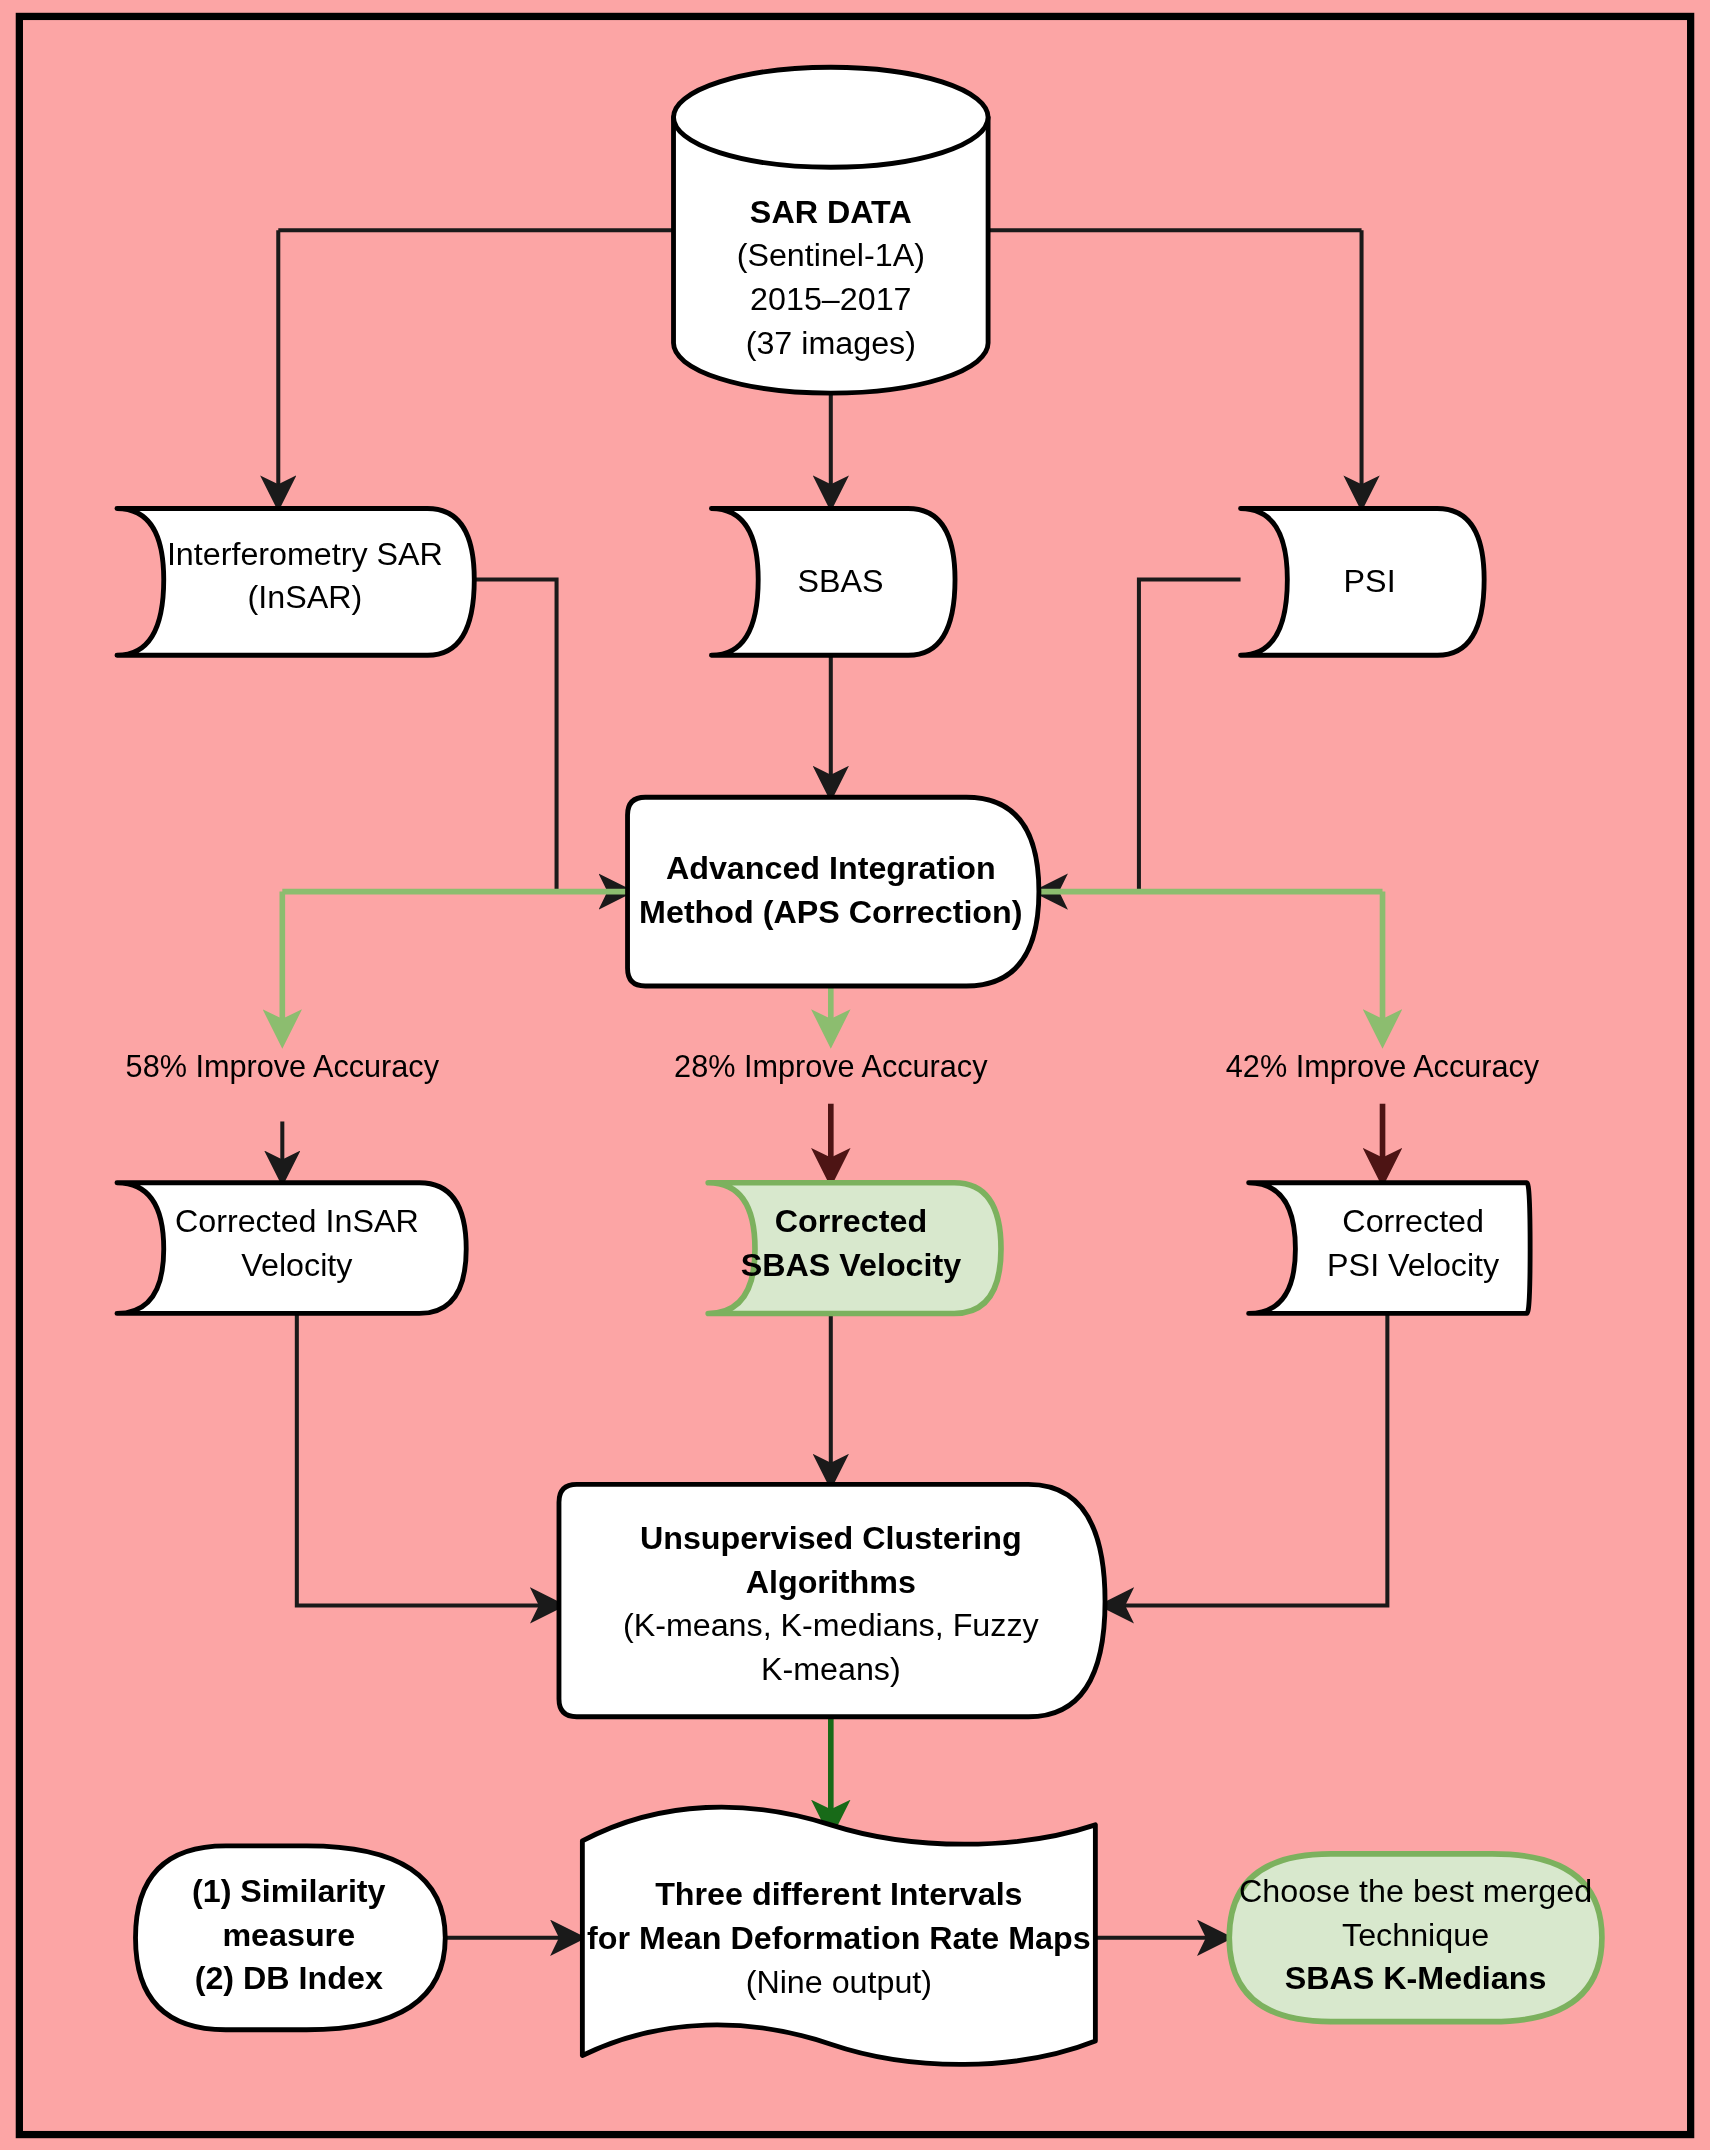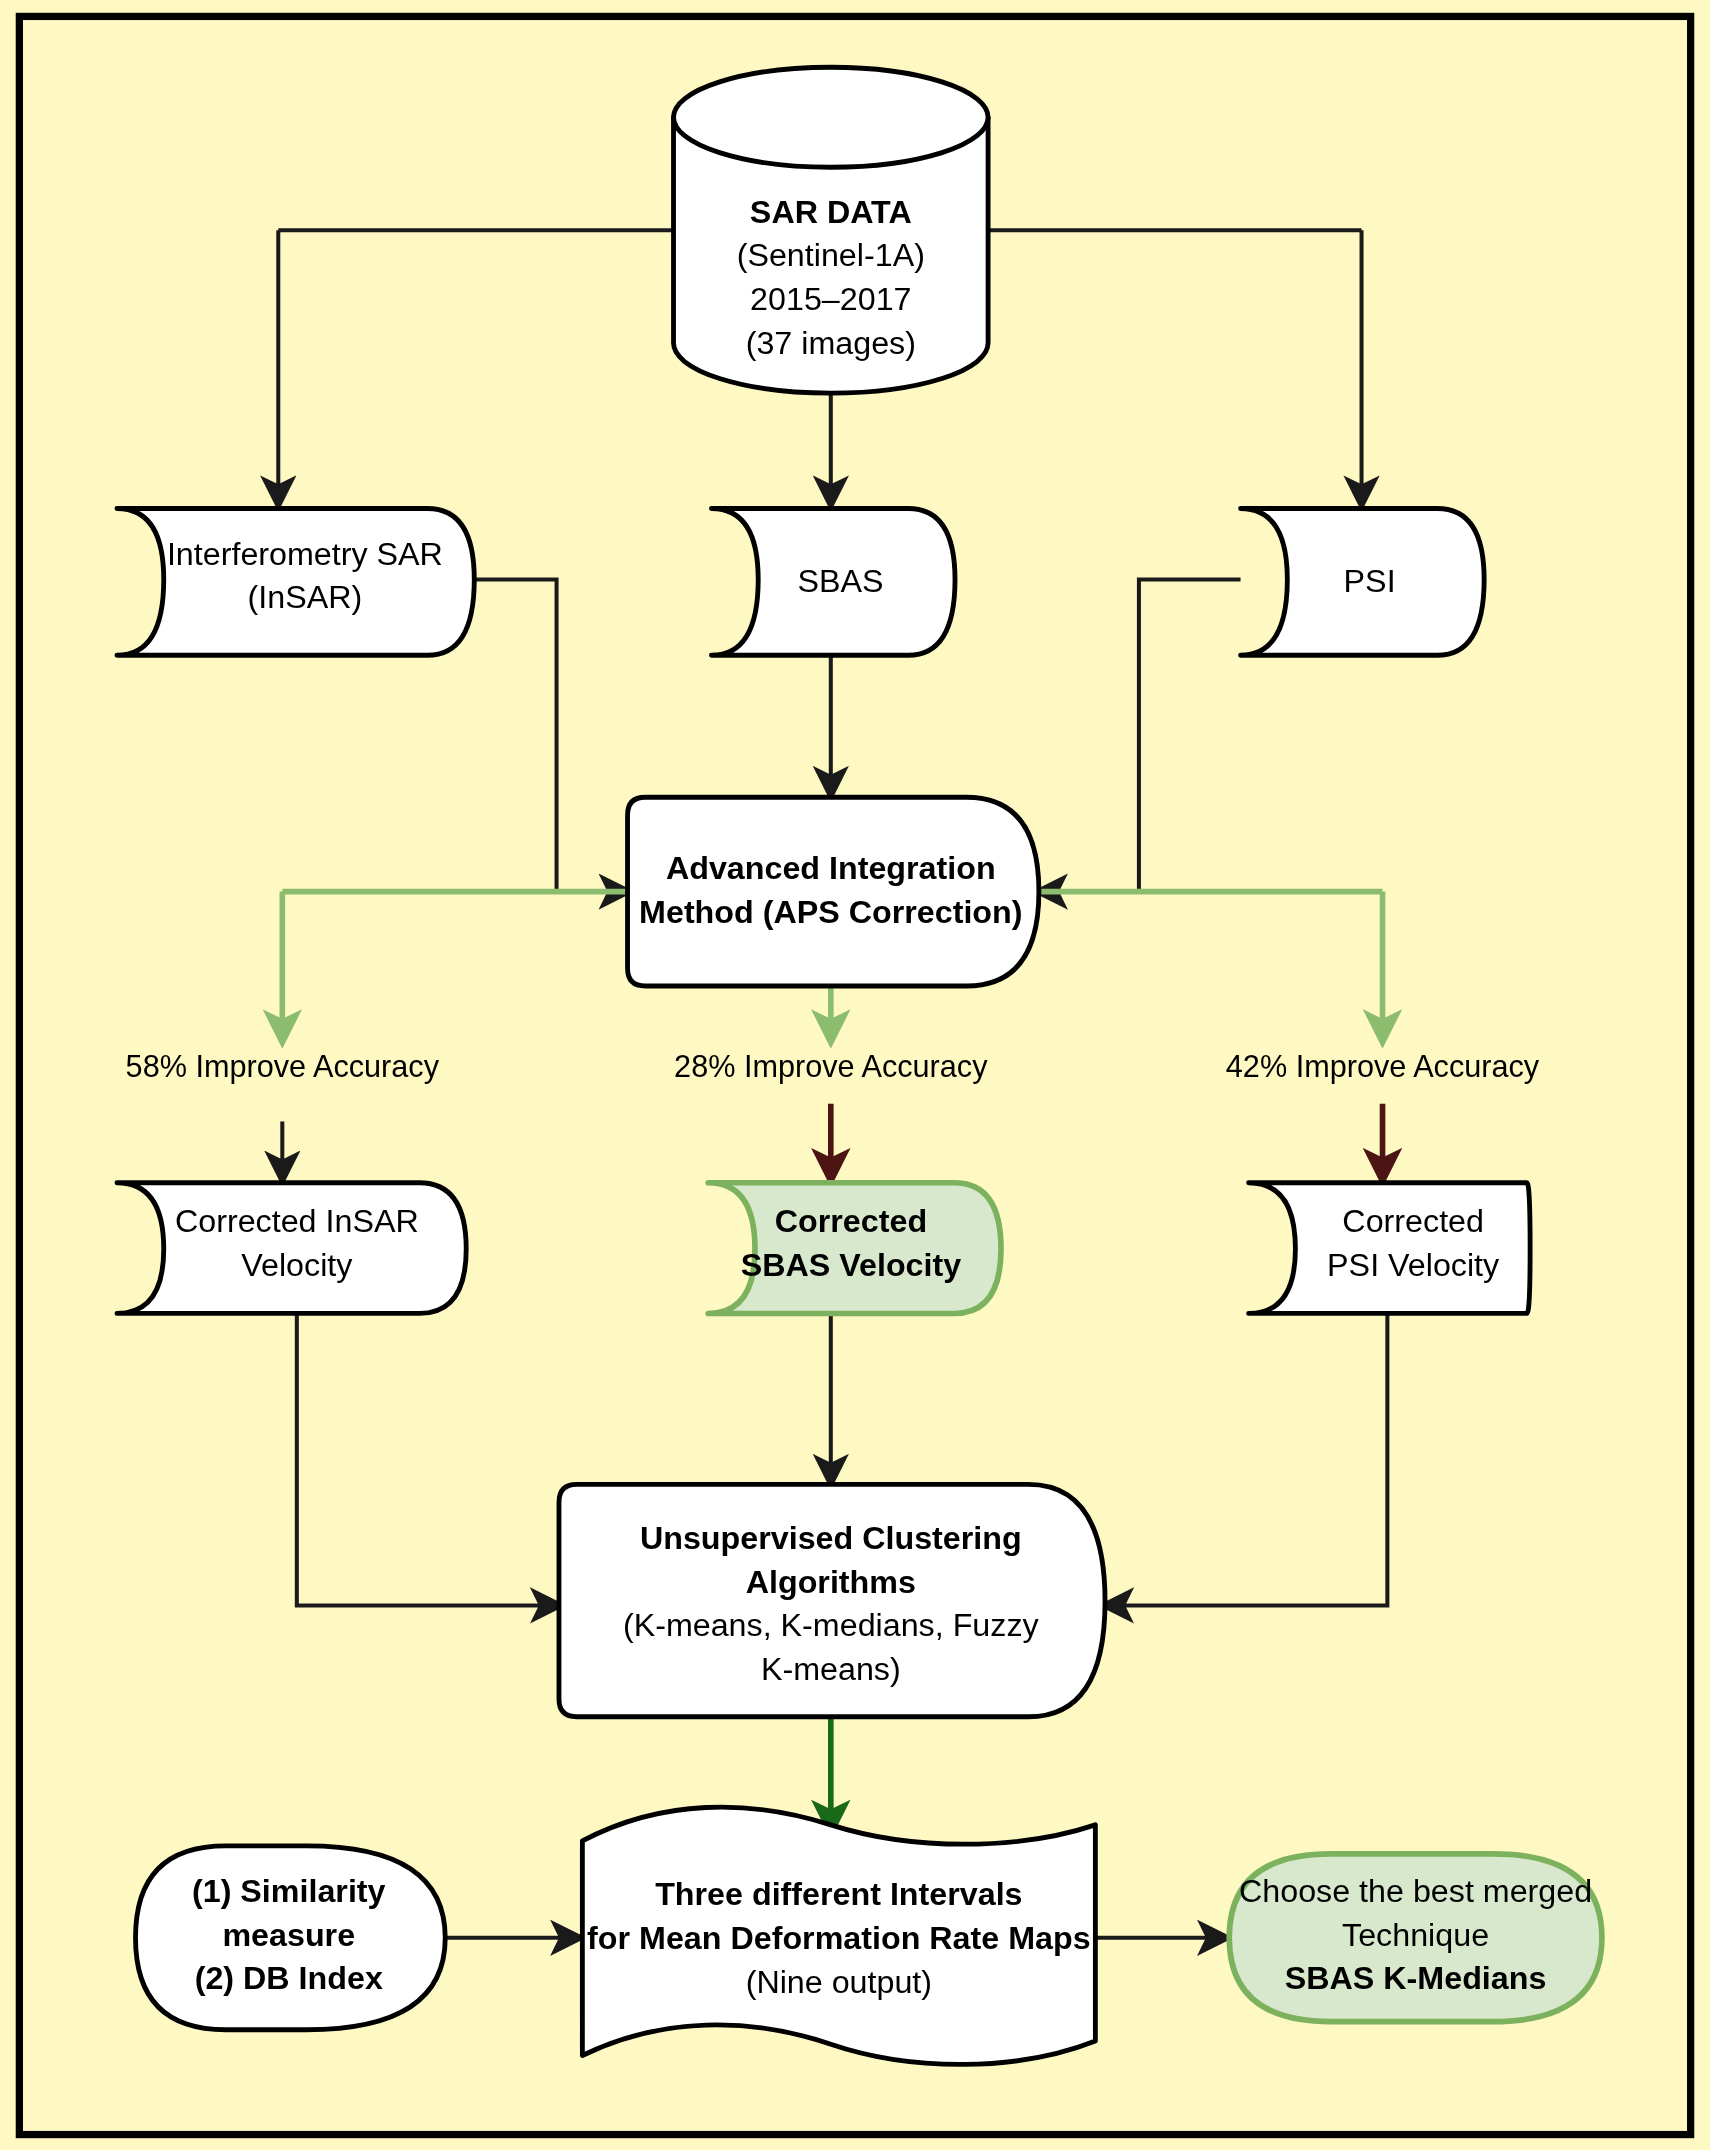--- a/index.html
+++ b/index.html
@@ -1,17 +1,17 @@
 <!DOCTYPE html>
 <html style="font-size:13px"><head>
 <meta charset="utf-8">
 <style>
   html,body{margin:0;padding:0;background:#ffffff;}
   body{font-family:"Liberation Sans",sans-serif;}
-  #page{position:relative;width:1710px;height:2151px;background:#fef9c3;overflow:hidden;}
+  #page{position:relative;width:1710px;height:2151px;background:#fca5a5;overflow:hidden;}
   #flow{position:absolute;left:0;top:0;width:1710px;height:2151px;}
   .nd-text{font-family:"Liberation Sans",sans-serif;fill:#000;text-anchor:middle;}
   .t-reg{font-size:40px;font-weight:400;}
   .t-bold{font-size:40px;font-weight:700;}
   .t-lab{font-size:38px;font-weight:400;}
   .shape{fill:#ffffff;stroke:#000000;stroke-width:6;stroke-linejoin:round;}
   .shape-green{fill:#d8e8cd;stroke:#7cb15e;stroke-width:7;stroke-linejoin:round;}
   .edge{stroke:#1a1a1a;stroke-width:5;fill:none;}
   .edge-green{stroke:#8cbd6f;stroke-width:7;fill:none;}
   .edge-dgreen{stroke:#186a18;stroke-width:7;fill:none;}

